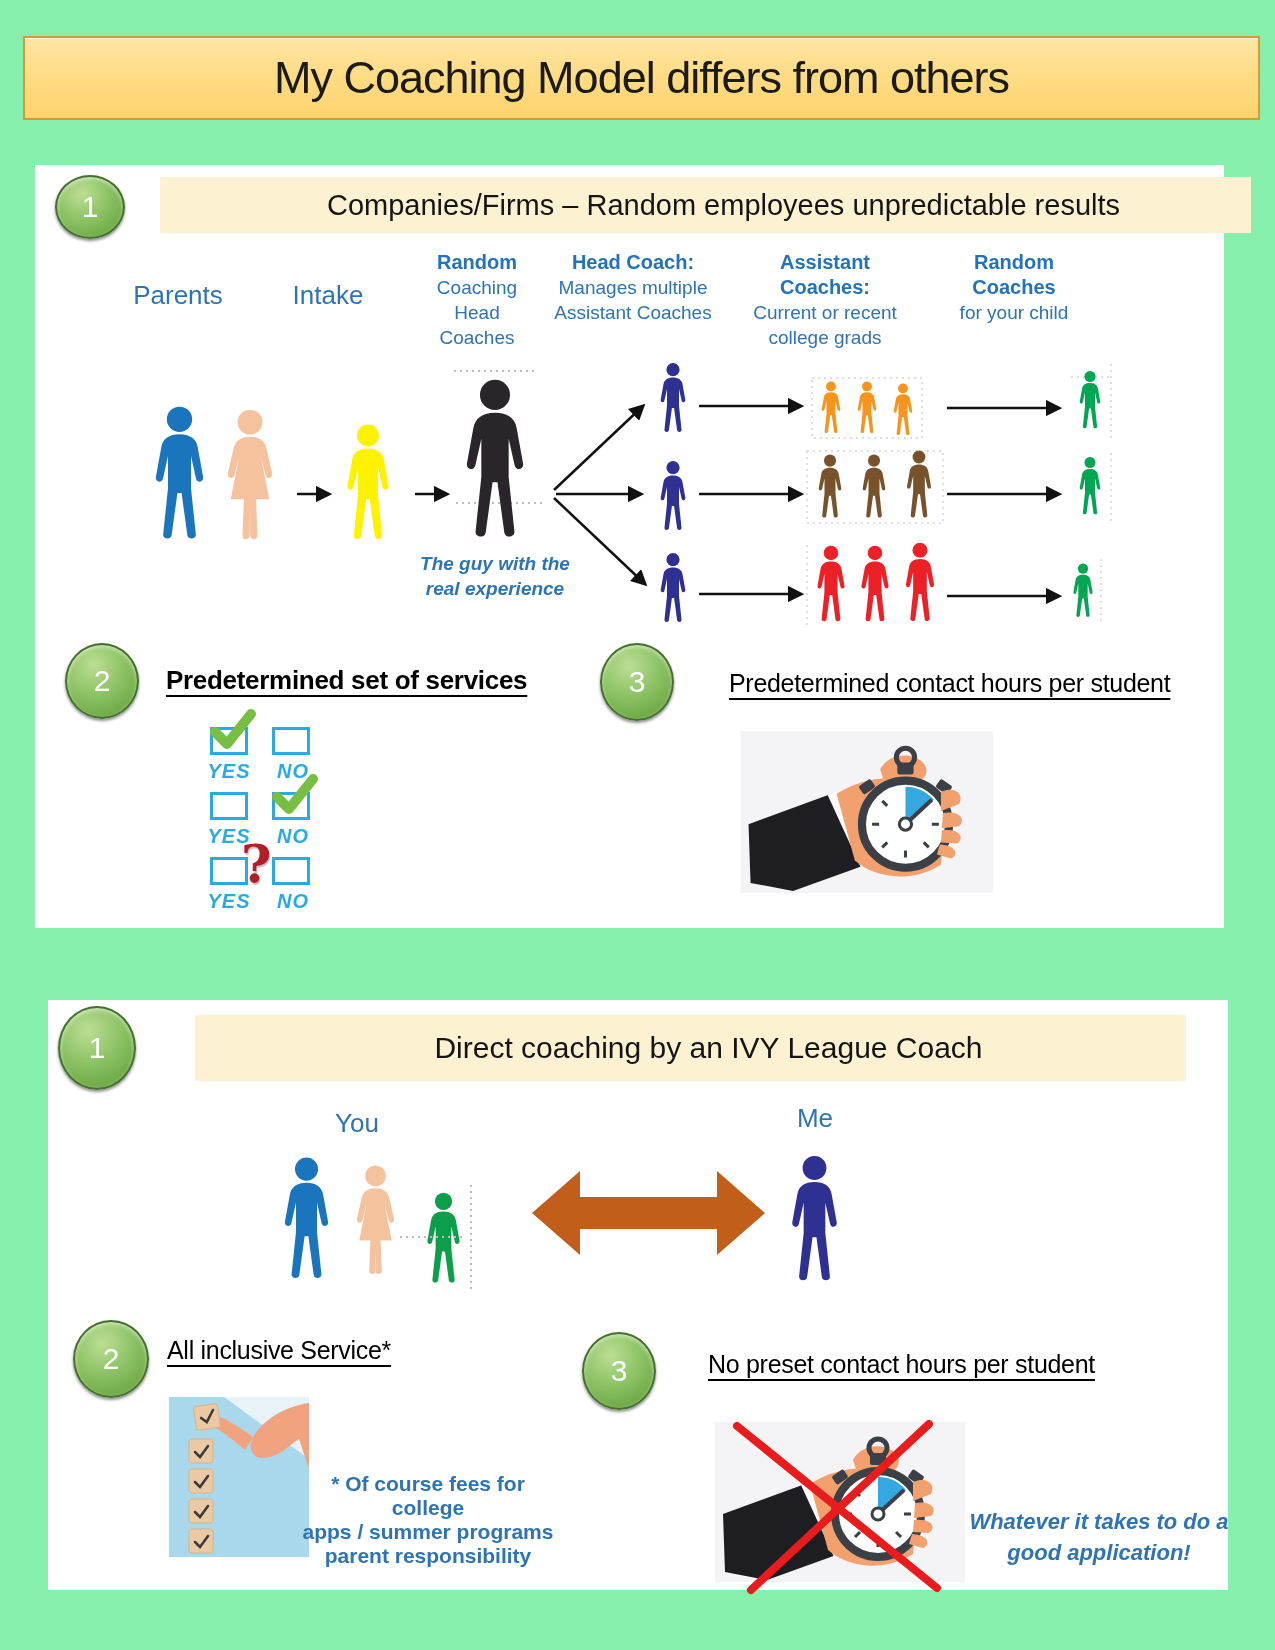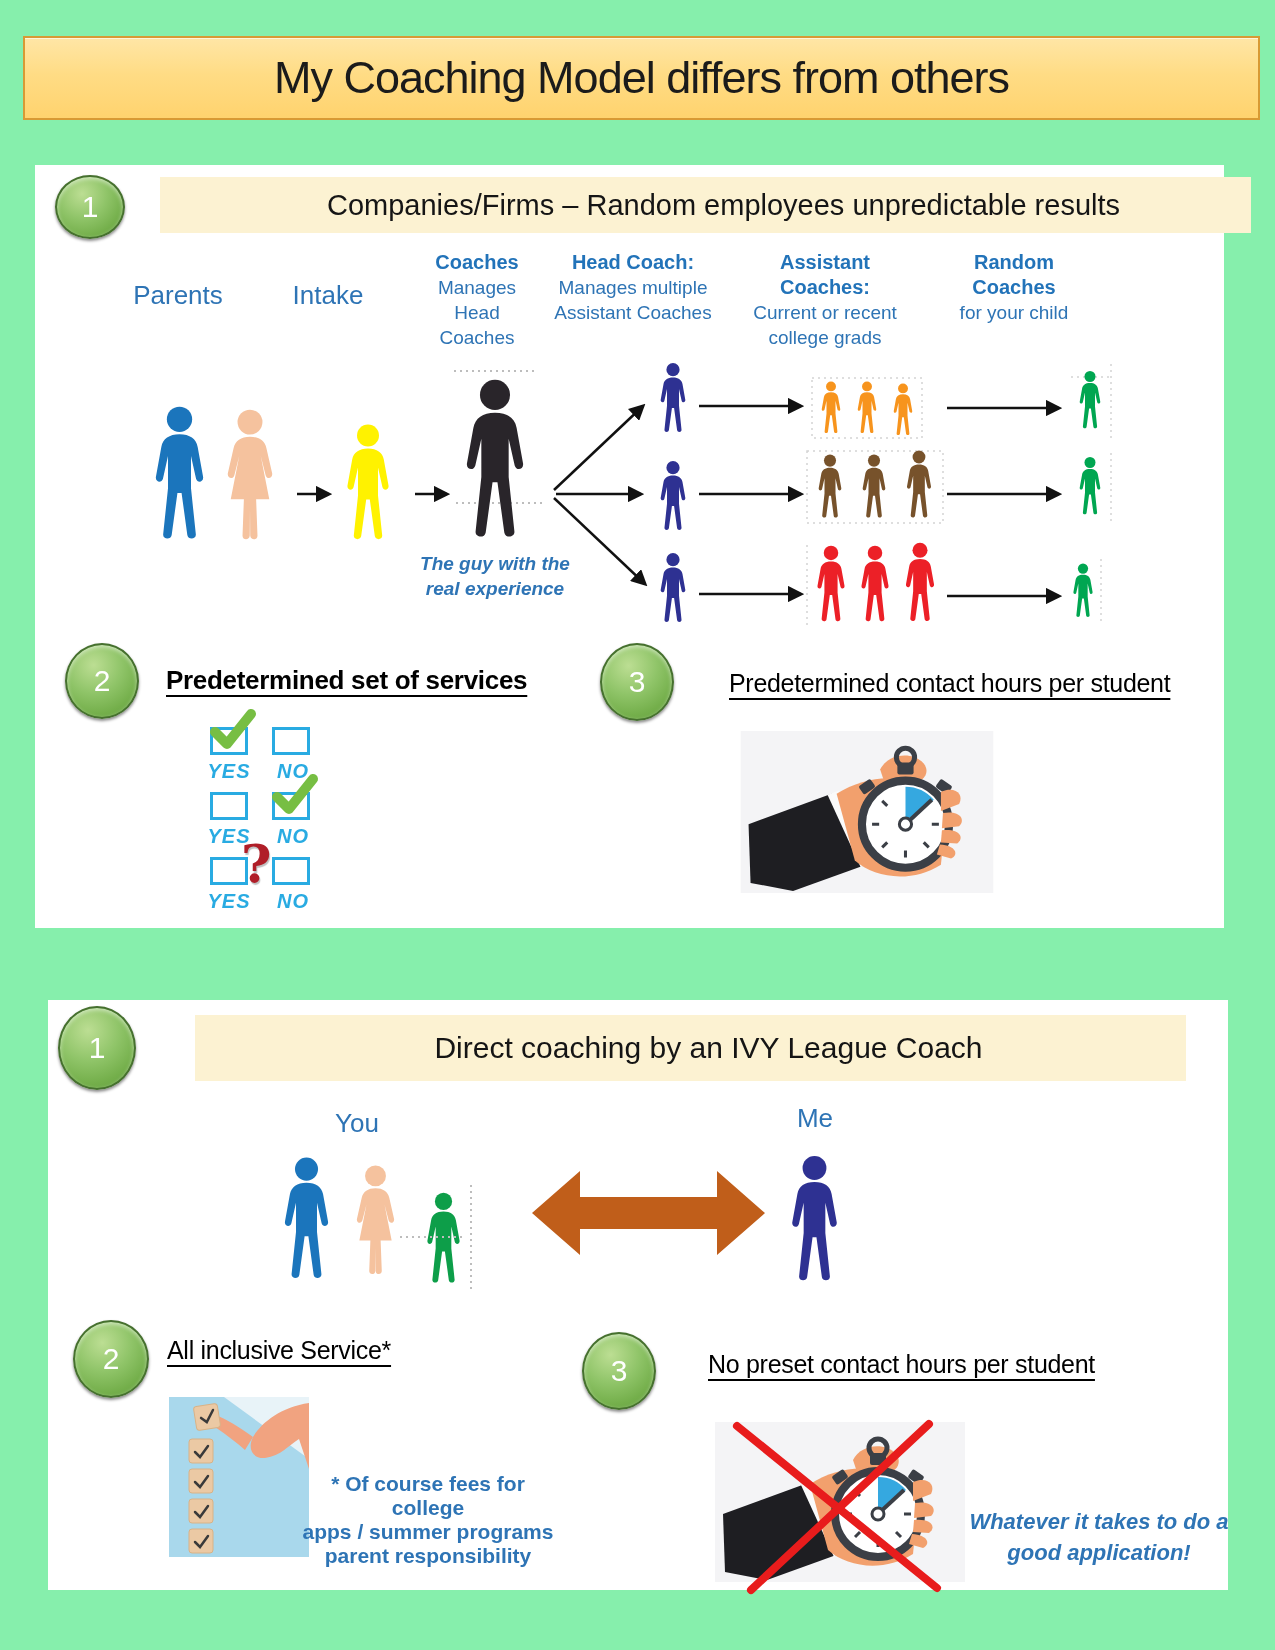--- a/index.html
+++ b/index.html
@@ -136,22 +136,22 @@
       <p class="bh">Companies/Firms – Random employees unpredictable results</p>
     </div>
 
     <div class="col col-big" style="left:93px;top:118px;width:100px;">
       <span>Parents</span>
     </div>
     <div class="col col-big" style="left:238px;top:118px;width:110px;">
       <span>Intake</span>
     </div>
     <div class="col" style="left:380px;top:85px;width:124px;">
-      <div class="ct">Coaches</div>
-      <div class="cs">Manages Head Coaches</div>
+      <div class="ct">Random</div>
+      <div class="cs">Coaching Head Coaches</div>
     </div>
     <div class="col" style="left:518px;top:85px;width:160px;">
       <div class="ct">Head Coach:</div>
       <div class="cs">Manages multiple Assistant Coaches</div>
     </div>
     <div class="col" style="left:702px;top:85px;width:176px;">
       <div class="ct">Assistant Coaches:</div>
       <div class="cs">Current or recent college grads</div>
     </div>
     <div class="col" style="left:899px;top:85px;width:160px;">

